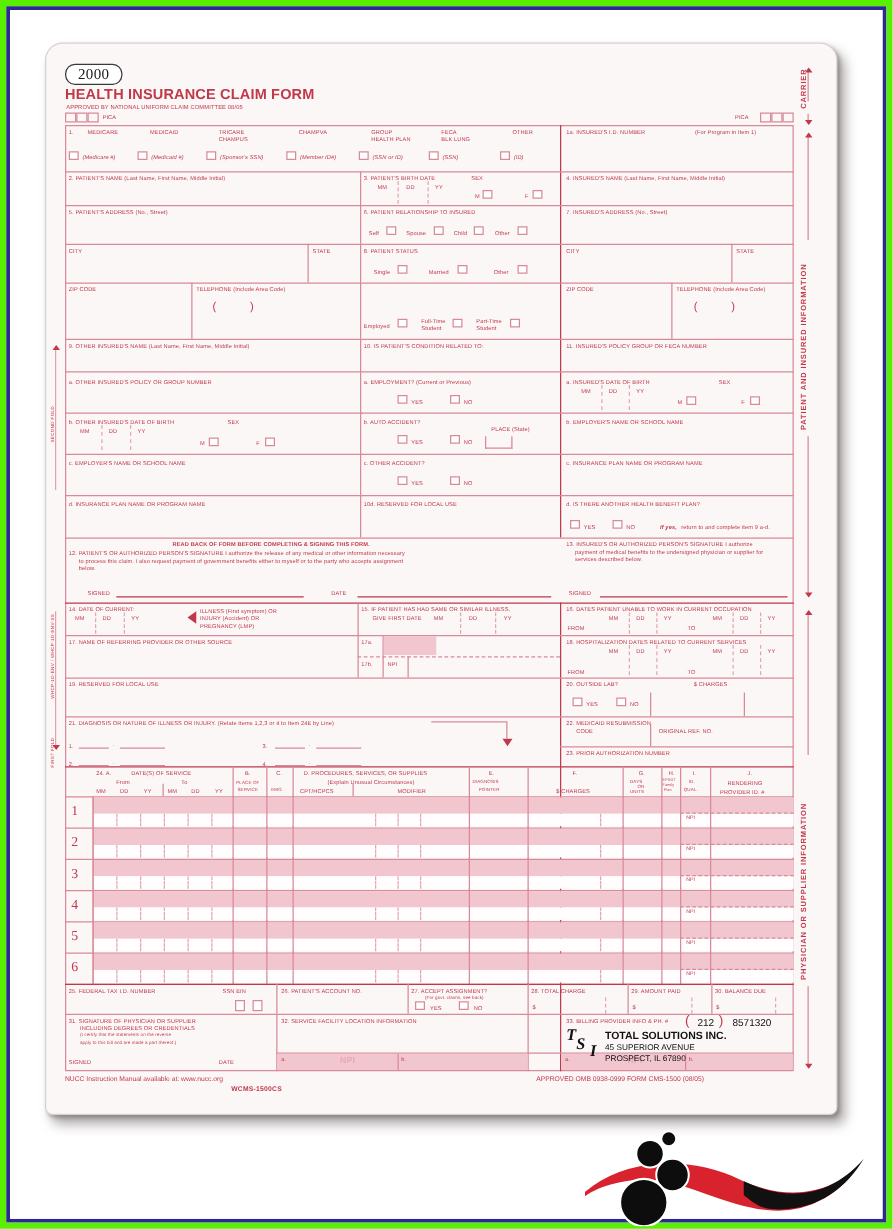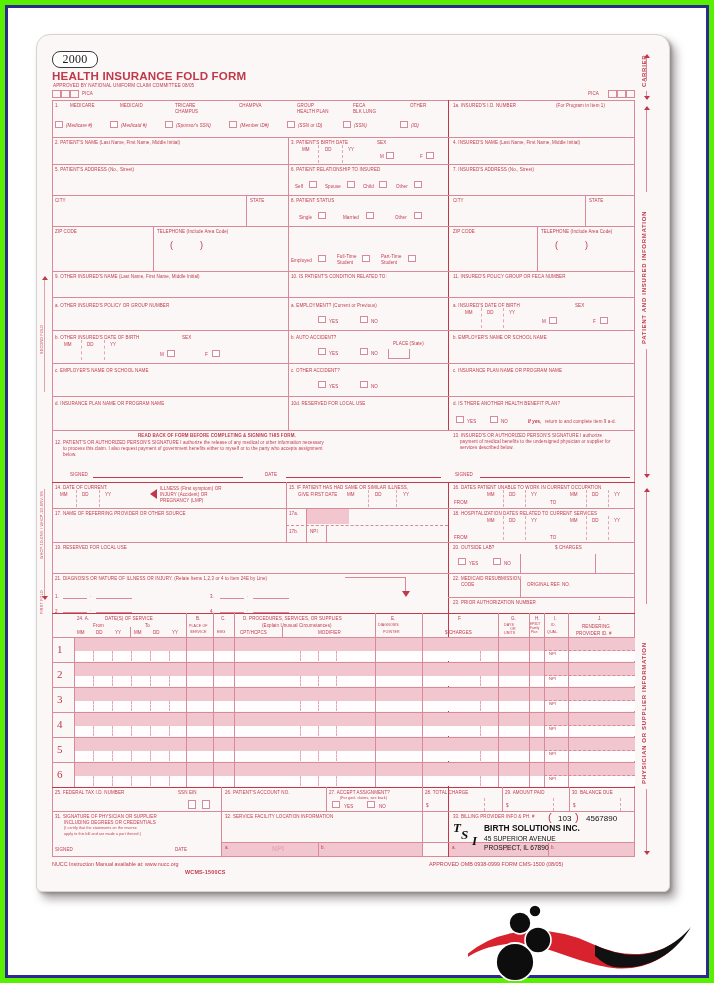--- a/index.html
+++ b/index.html
@@ -98,21 +98,21 @@
 <div id="frame-green"></div>
 <div id="frame-navy"></div>
 
 <div id="stage">
 
   <div id="paper">
     <div id="sheet">
 
       <div class="ghost" style="left:60px;top:2px;">&nbsp;</div>
       <div id="tag1500">2000</div>
-      <div id="formtitle">HEALTH INSURANCE FOLD FORM</div>
+      <div id="formtitle">HEALTH INSURANCE CLAIM FORM</div>
       <div id="approvedby">APPROVED BY NATIONAL UNIFORM CLAIM COMMITTEE 08/05</div>
 
       <div class="bx b" style="left:2px;top:41px;width:9px;height:8px;"></div>
       <div class="bx b" style="left:11px;top:41px;width:9px;height:8px;"></div>
       <div class="bx b" style="left:20px;top:41px;width:9px;height:8px;"></div>
       <div class="lbl" style="left:32px;top:42px;">PICA</div>
       <div class="lbl" style="left:538px;top:42px;">PICA</div>
       <div class="bx b" style="left:558px;top:41px;width:9px;height:8px;"></div>
       <div class="bx b" style="left:567px;top:41px;width:9px;height:8px;"></div>
       <div class="bx b" style="left:576px;top:41px;width:9px;height:8px;"></div>
@@ -680,30 +680,30 @@
       <div class="vl" style="left:268px;top:794px;height:13px;"></div>
       <div class="lbl" style="left:271px;top:796px;">b.</div>
 
       <div class="lbl" style="left:403px;top:765px;">33. BILLING PROVIDER INFO &amp; PH. #</div>
       <div class="lbl" style="left:402px;top:796px;">a.</div>
       <div class="lbl" style="left:452px;top:796px;font-size:7px;color:#e7a9b5;font-weight:bold;">NPI</div>
       <div class="vl" style="left:498px;top:794px;height:13px;"></div>
       <div class="lbl" style="left:501px;top:796px;">b.</div>
 
       <div class="phparen" style="left:498px;top:762px;">(</div>
-      <div class="phnum" style="left:508px;top:766px;">103</div>
+      <div class="phnum" style="left:508px;top:766px;">212</div>
       <div class="phparen" style="left:525px;top:762px;">)</div>
-      <div class="phnum" style="left:536px;top:766px;">4567890</div>
+      <div class="phnum" style="left:536px;top:766px;">8571320</div>
 
       <div id="tsi" style="left:403px;top:772px;">
         <div class="t" style="left:0px;top:0px;font-size:13px;">T</div>
         <div class="t" style="left:8px;top:7px;font-size:13px;">S</div>
         <div class="t" style="left:19px;top:13px;font-size:13px;">I</div>
       </div>
-      <div class="bp" style="left:434px;top:775px;">BIRTH SOLUTIONS INC.</div>
+      <div class="bp" style="left:434px;top:775px;">TOTAL SOLUTIONS INC.</div>
       <div class="bpsm" style="left:434px;top:786px;">45 SUPERIOR AVENUE</div>
       <div class="bpsm" style="left:434px;top:795px;">PROSPECT, IL  67890</div>
 
       <div class="foot" style="left:2px;top:812px;">NUCC Instruction Manual available at: www.nucc.org</div>
       <div class="foot" style="left:379px;top:812px;">APPROVED OMB 0938-0999 FORM CMS-1500 (08/05)</div>
 
       <div class="vert" style="left:591px;top:8px;height:30px;">CARRIER</div>
       <div class="arrowline arrup" style="left:596px;top:6px;height:26px;"></div>
       <div class="arrowline arrdn" style="left:596px;top:42px;height:8px;"></div>
 

